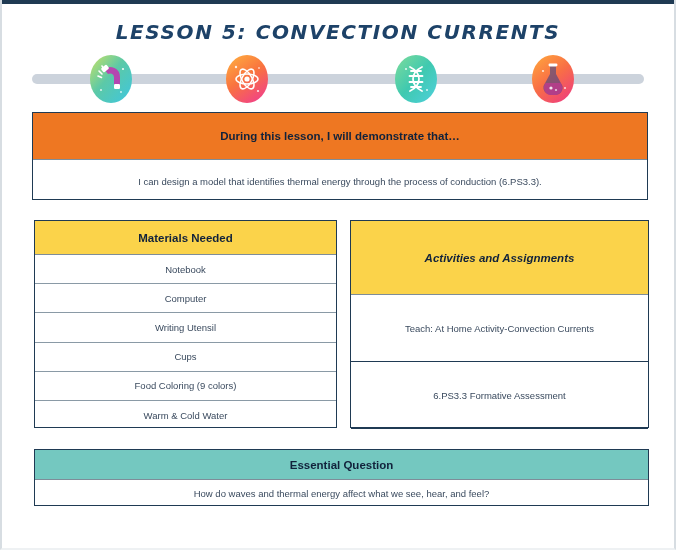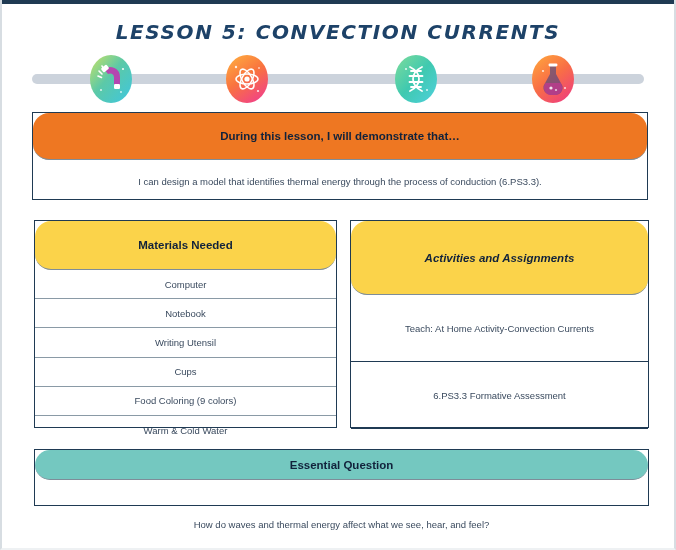--- a/index.html
+++ b/index.html
@@ -85,52 +85,51 @@
   }
   .card-head {
     text-align: center;
     font-weight: bold;
     color: #11223b;
     font-size: 11.5px;
     border-bottom: 1px solid #7e8d99;
     display: flex;
     align-items: center;
     justify-content: center;
-    border-radius: 16px;
   }
   .card-row {
     text-align: center;
     color: #3a4a5e;
     font-size: 9.5px;
     display: flex;
     align-items: center;
     justify-content: center;
     border-bottom: 1px solid #8a9aa6;
   }
   .card-row:last-child { border-bottom: none; }
 
   
   #objective { left: 30px; top: 112px; width: 616px; height: 88px; }
   #objective .card-head { height: 47px; background: #ee7722; font-size: 11.5px; }
   #objective .card-row  { height: 42px; font-size: 9.5px; }
 
   
   #materials { left: 32px; top: 220px; width: 303px; height: 208px; }
-  #materials .card-head { height: 49px; background: #fbd34a; }
+  #materials .card-head { height: 34px; background: #fbd34a; }
   #materials .card-row  { height: 29.2px; }
 
   
   #activities { left: 348px; top: 220px; width: 299px; height: 208px; }
   #activities .card-head { height: 74px; background: #fbd34a; font-style: italic; }
   #activities .card-row  { height: 67px; border-bottom: 1px solid #1f3a53; }
 
   
   #essential { left: 32px; top: 449px; width: 615px; height: 57px; }
   #essential .card-head { height: 30px; background: #74c8c0; }
-  #essential .card-row  { height: 26px; margin-top: 31px; }
+  #essential .card-row  { height: 26px; }
 </style>
 </head>
 <body>
 
 <div id="page">
 
   <div id="top-rule"></div>
 
   <div id="title">LESSON 5: CONVECTION CURRENTS</div>
 
@@ -220,22 +219,22 @@
     </div>
   </div>
 
   <div class="card" id="objective">
     <div class="card-head">During this lesson, I will demonstrate that…</div>
     <div class="card-row">I can design a model that identifies thermal energy through the process of conduction (6.PS3.3).</div>
   </div>
 
   <div class="card" id="materials">
     <div class="card-head">Materials Needed</div>
+    <div class="card-row">Notebook</div>
     <div class="card-row">Computer</div>
-    <div class="card-row">Notebook</div>
     <div class="card-row">Writing Utensil</div>
     <div class="card-row">Cups</div>
     <div class="card-row">Food Coloring (9 colors)</div>
     <div class="card-row">Warm &amp; Cold Water</div>
   </div>
 
   <div class="card" id="activities">
     <div class="card-head">Activities and Assignments</div>
     <div class="card-row">Teach: At Home Activity-Convection Currents</div>
     <div class="card-row">6.PS3.3 Formative Assessment</div>

